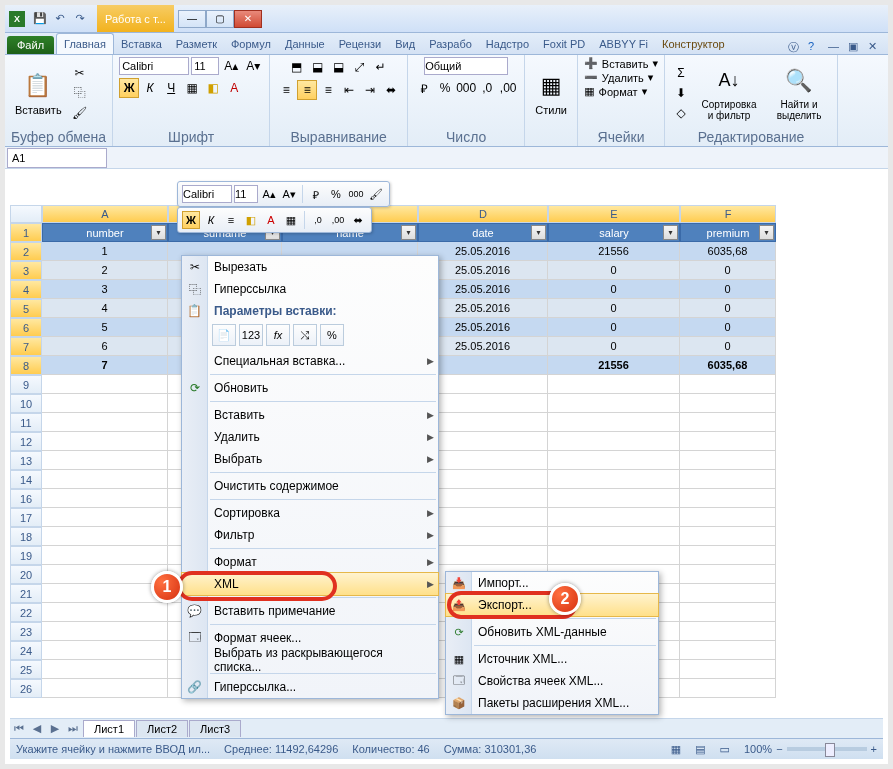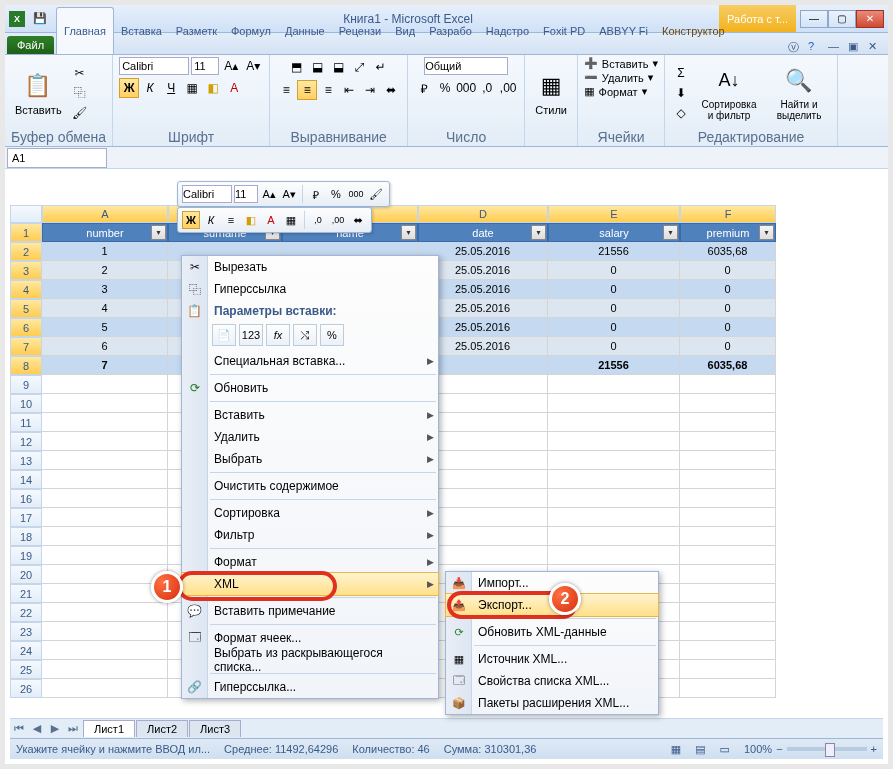--- a/index.html
+++ b/index.html
@@ -12,21 +12,21 @@
 .titlebar .qat span { width: 18px; height: 18px; display: inline-flex; align-items: center; justify-content: center; font-size: 11px; color: #3a5a8a; }
 .titlebar .title { flex: 1; text-align: center; font-size: 12px; color: #3a5a8a; }
 .titlebar .tabletools { background: linear-gradient(#f7cc63,#f2b21e); color: #fff; font-size: 11px; padding: 6px 8px; margin-right: 4px; height: 100%; display: flex; align-items: center; }
 .titlebar .winbtns { display: flex; gap: 0; }
 .titlebar .winbtns div { width: 28px; height: 18px; border: 1px solid #8ea8c9; background: linear-gradient(#eaf2fc,#d4e4f7); display: flex; align-items: center; justify-content: center; font-size: 10px; }
 .titlebar .winbtns .close { background: linear-gradient(#e98a7b,#d04a33); color: #fff; border-color: #a03020; }
 
 
 .tabs { height: 22px; background: linear-gradient(#e3edf9,#d4e2f4); display: flex; align-items: flex-end; padding: 0 2px; border-bottom: 1px solid #9db7d9; font-size: 11px; }
 .tabs .file { background: linear-gradient(#2e8028,#1e6018); color: #fff; padding: 3px 10px; border-radius: 3px 3px 0 0; margin-right: 2px; }
-.tabs .tab { padding: 17px 7px; color: #3a5a8a; cursor: pointer; }
+.tabs .tab { padding: 4px 7px; color: #3a5a8a; cursor: pointer; }
 .tabs .tab.active { background: #f5f9fe; border: 1px solid #9db7d9; border-bottom: none; border-radius: 3px 3px 0 0; }
 .tabs .tab.design { color: #6a4a10; }
 .tabs .help { margin-left: auto; display: flex; gap: 6px; padding-right: 4px; }
 .tabs .help span { width: 14px; height: 14px; font-size: 11px; color: #3a5a8a; }
 
 
 .ribbon { height: 92px; background: linear-gradient(#f5f9fe,#e3edf7); border-bottom: 1px solid #9db7d9; display: flex; font-size: 11px; }
 .rgroup { border-right: 1px solid #c5d6ea; padding: 2px 6px 0 6px; display: flex; flex-direction: column; }
 .rgroup .gbody { flex: 1; display: flex; align-items: center; gap: 4px; }
 .rgroup .glabel { text-align: center; font-size: 14px; color: #5a7090; padding: 1px 0; }
@@ -114,21 +114,20 @@
 </head>
 <body>
 
 <div class="titlebar">
   <span class="excel-icon">X</span>
   <div class="qat">
     <span>💾</span>
     <span>↶</span>
     <span>↷</span>
   </div>
-  <div class="title">Книга1 - Microsoft Excel</div>
   <div class="tabletools">Работа с т...</div>
   <div class="winbtns">
     <div>—</div>
     <div>▢</div>
     <div class="close">✕</div>
   </div>
 </div>
 
 <div class="tabs">
   <div class="file">Файл</div>
@@ -664,21 +663,21 @@
       <span class="ico" style="color:#2a7a2a">⟳</span>
       <span>Обновить XML-данные</span>
     </div>
   <div class="sep"></div>
   <div class="mi">
       <span class="ico">▦</span>
       <span>Источник XML...</span>
     </div>
   <div class="mi">
       <span class="ico">🗔</span>
-      <span>Свойства списка XML...</span>
+      <span>Свойства ячеек XML...</span>
     </div>
   <div class="mi">
       <span class="ico">📦</span>
       <span>Пакеты расширения XML...</span>
     </div>
 </div>
 
 <div class="ring r1"></div>
 <div class="ring r2"></div>
 <div class="bubble b1">1</div>

